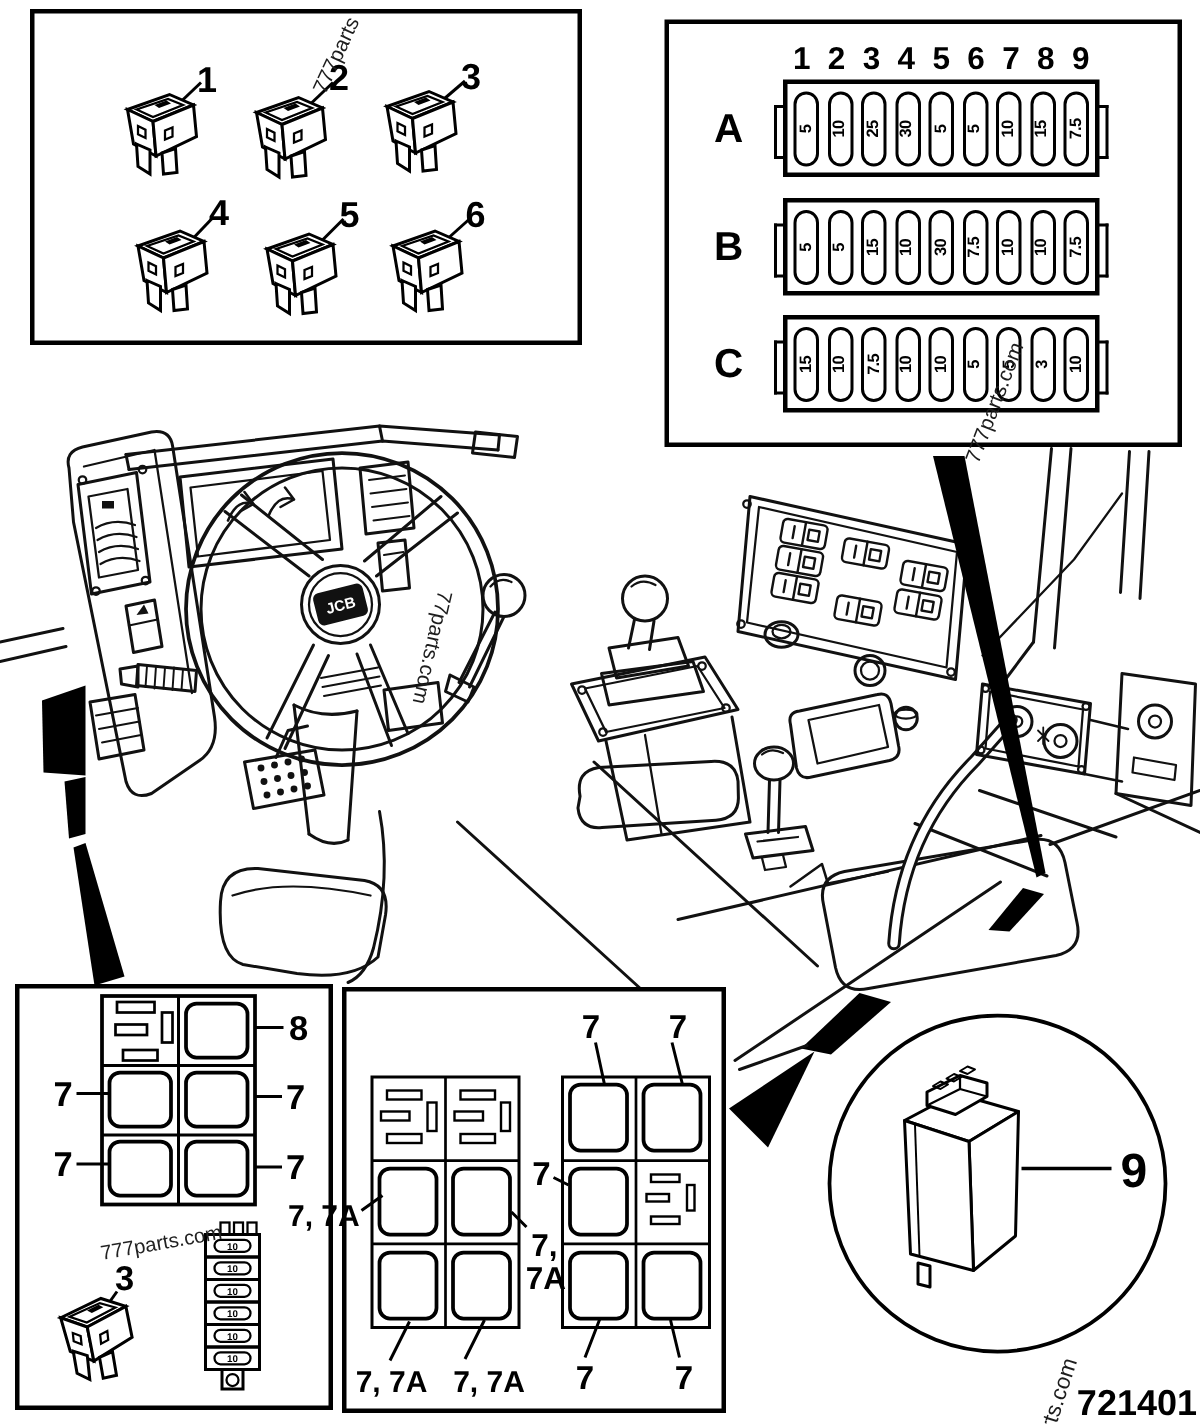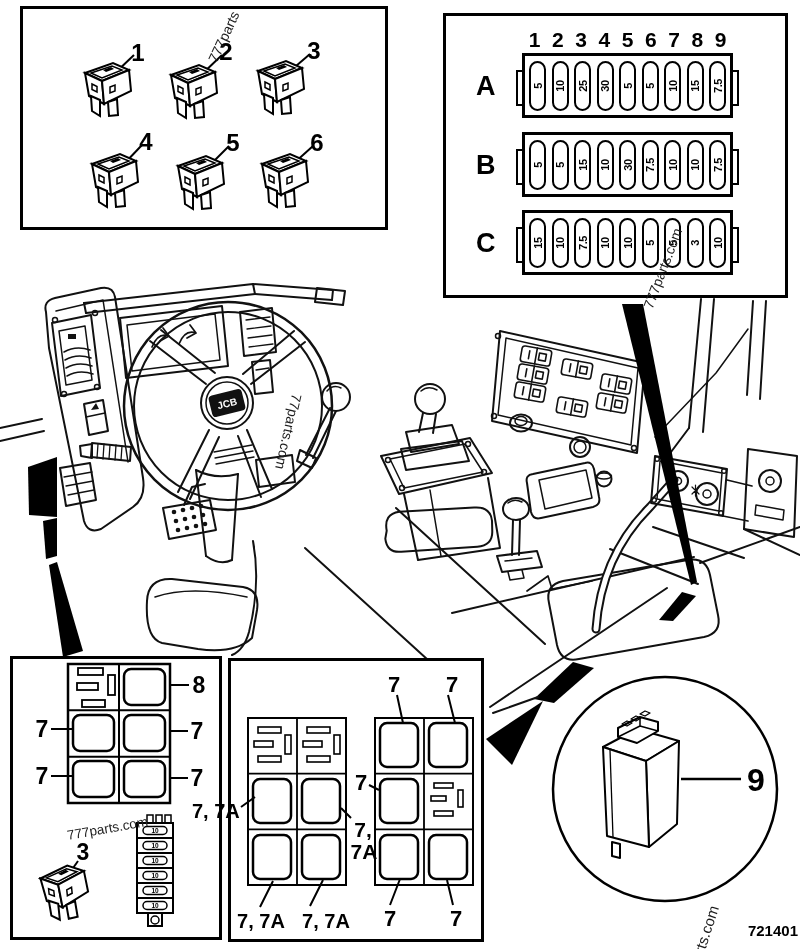--- a/index.html
+++ b/index.html
@@ -25,21 +25,21 @@
   .fb-holder::before{content:"";position:absolute;left:-9px;top:14px;width:5px;height:32px;border:2.5px solid #000;border-right:none;}
   .fb-holder::after{content:"";position:absolute;right:-9px;top:14px;width:5px;height:32px;border:2.5px solid #000;border-left:none;}
   .pill{width:17px;height:50px;border:2.5px solid #000;border-radius:9px;box-sizing:border-box;display:flex;align-items:center;justify-content:center;flex:0 0 auto;background:#fff;}
   .pill span{transform:rotate(-90deg);font-size:11px;font-weight:bold;white-space:nowrap;letter-spacing:-0.5px;}
   .wm{position:absolute;z-index:5;font-size:15px;color:#1d1d1d;white-space:nowrap;transform-origin:0 0;}
   #wm-top{left:205px;top:58px;transform:rotate(-65deg);font-size:14px;}
   #wm-mid{left:305px;top:396px;transform:rotate(103deg);font-size:14px;}
   #wm-fusebox{left:640px;top:305px;transform:rotate(-69deg);font-size:14px;}
   #wm-bottom-right{left:688px;top:958px;transform:rotate(-72deg);}
   #label-77a-left{position:absolute;left:192px;top:800px;z-index:6;font-size:20px;font-weight:bold;white-space:nowrap;}
-  #part-number{position:absolute;left:698px;top:922px;width:100px;text-align:right;z-index:4;font-size:15px;font-weight:bold;}
+  #part-number{position:absolute;left:698px;top:922px;width:100px;text-align:right;z-index:4;font-size:24px;font-weight:bold;}
   svg text{font-family:"Liberation Sans",sans-serif;}
 </style>
 </head>
 <body>
 
 <svg id="cab-svg" width="800" height="949" viewBox="0 0 800 949">
   <g stroke="#111" stroke-width="2" fill="none" stroke-linecap="round" stroke-linejoin="round">
 
     <g>
       <path d="M 84,303 L 253,284 L 333,290"></path>

